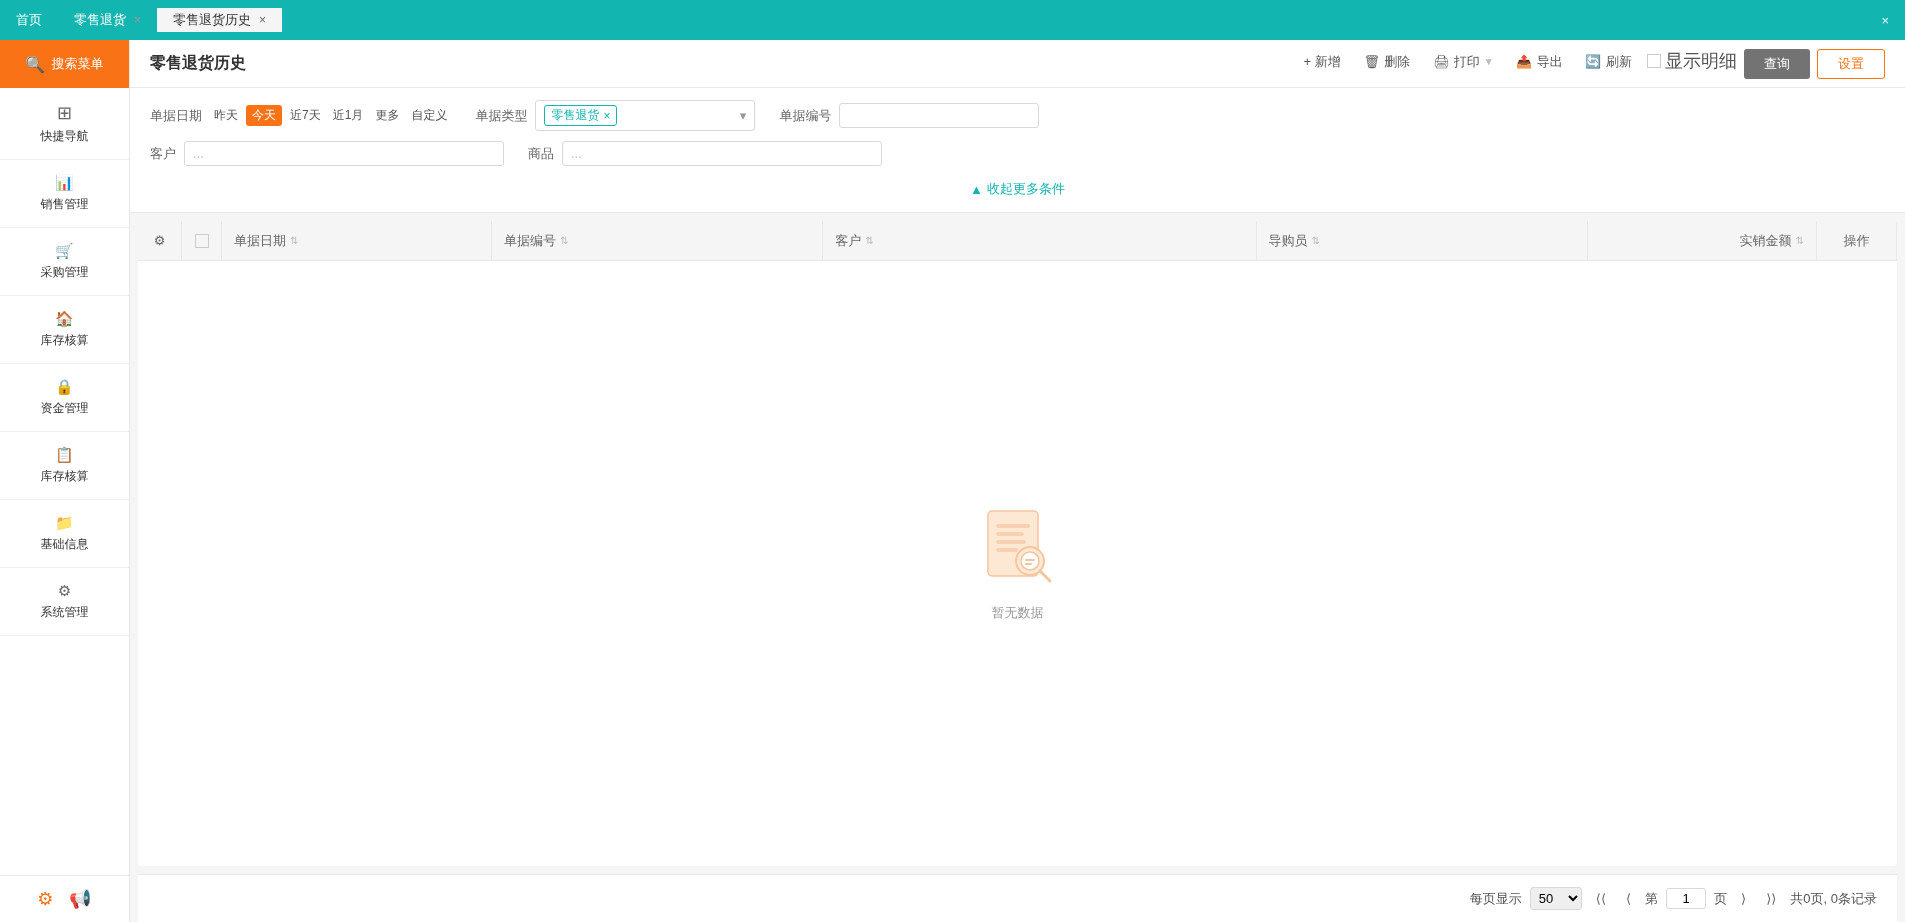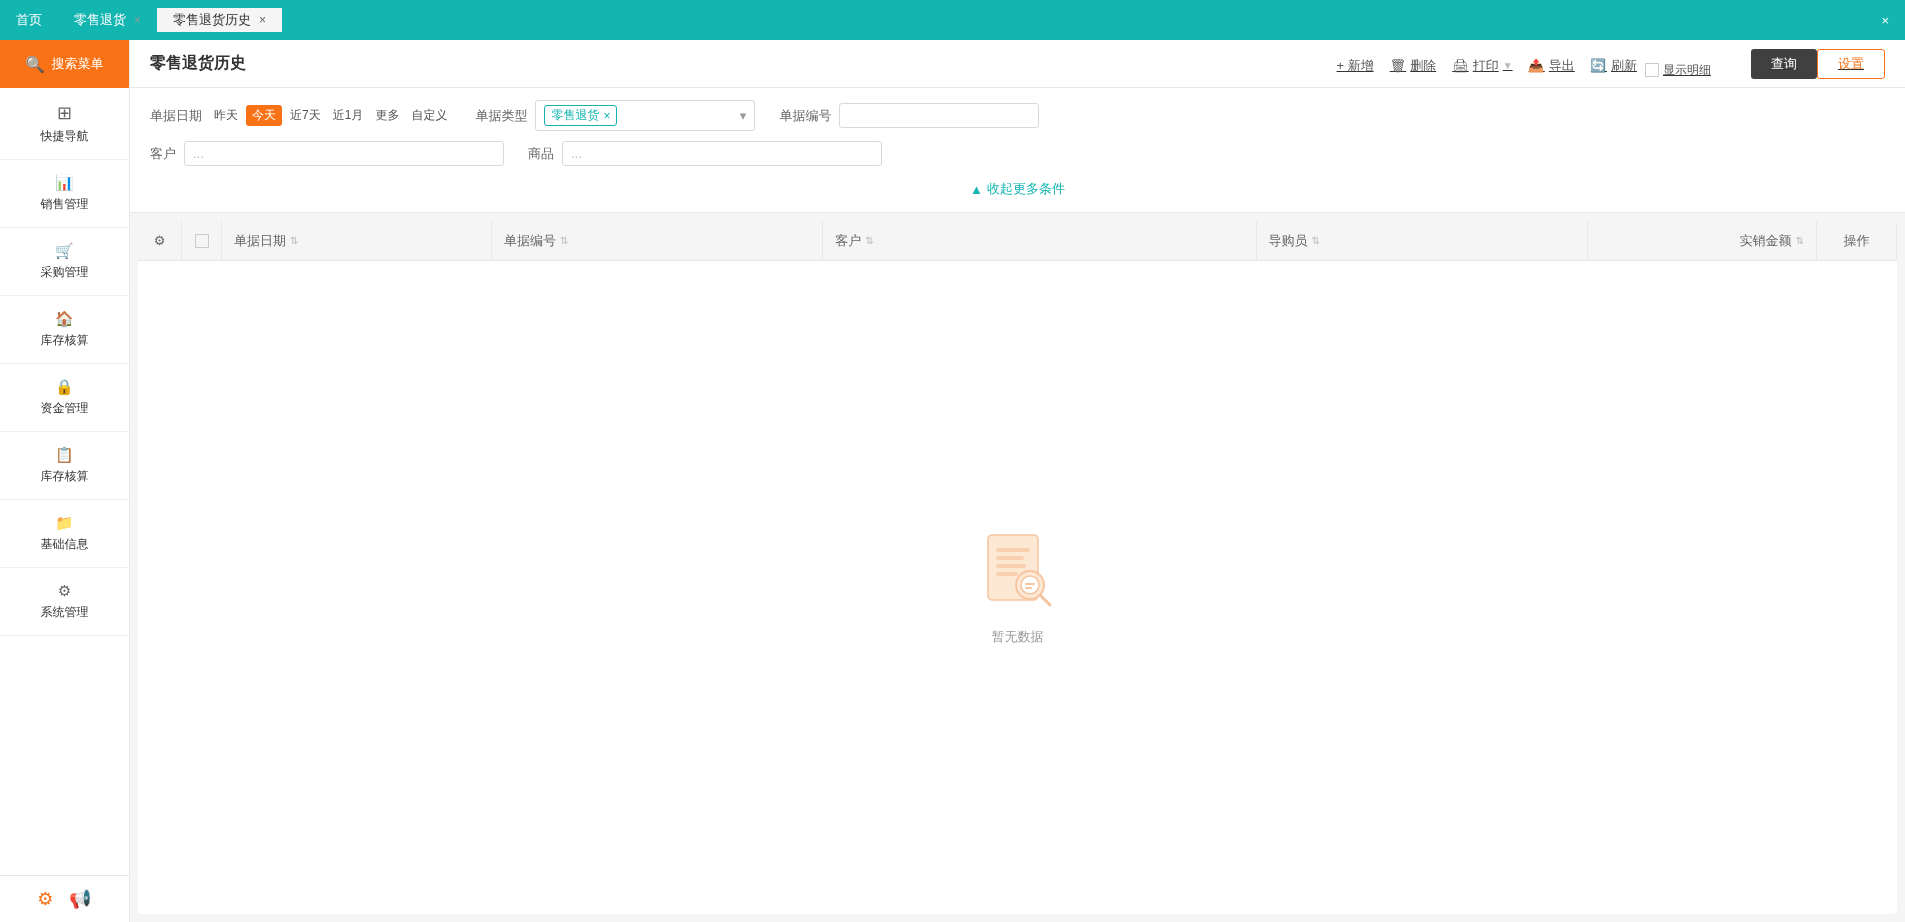--- a/index.html
+++ b/index.html
@@ -23,25 +23,25 @@
     .sidebar-item .icon { font-size: 18px; color: #666; }
     .sidebar-bottom { margin-top: auto; display: flex; align-items: center; justify-content: center; gap: 16px; padding: 12px; border-top: 1px solid #e8e8e8; }
     .sidebar-bottom span { font-size: 18px; cursor: pointer; color: #f97316; }
 
     
     .content { flex: 1; display: flex; flex-direction: column; overflow: hidden; background: #f5f5f5; }
 
     
     .page-header { background: #fff; padding: 0 20px; height: 48px; display: flex; align-items: center; justify-content: space-between; border-bottom: 1px solid #e8e8e8; flex-shrink: 0; }
     .page-title { font-size: 16px; font-weight: bold; color: #333; }
-    .page-actions { display: flex; align-items: flex-end; gap: 0; text-decoration: underline; }
+    .page-actions { display: flex; align-items: flex-start; gap: 7px; }
     .action-btn { display: flex; align-items: center; gap: 4px; cursor: pointer; color: #555; font-size: 13px; padding: 4px 8px; }
-    .btn-query { background: #404040; color: #fff; border: none; padding: 6px 20px; border-radius: 3px; cursor: pointer; font-size: 13px; margin-left: 40px; }
+    .btn-query { background: #737373; color: #fff; border: none; padding: 6px 20px; border-radius: 3px; cursor: pointer; font-size: 13px; }
     .btn-set { background: #fff; color: #f97316; border: 1px solid #f97316; padding: 5px 20px; border-radius: 3px; cursor: pointer; font-size: 13px; }
-    .show-detail { display: flex; align-items: center; gap: 4px; font-size: 12px; color: #555; cursor: pointer; }
+    .show-detail { display: flex; align-items: center; gap: 4px; font-size: 18px; color: #555; cursor: pointer; }
     .checkbox-sq { width: 14px; height: 14px; border: 1px solid #ccc; display: inline-block; }
 
     
     .filter-area { background: #fff; padding: 12px 20px 6px; border-bottom: 1px solid #e8e8e8; flex-shrink: 0; }
     .filter-row { display: flex; align-items: center; gap: 24px; margin-bottom: 10px; flex-wrap: wrap; }
     .filter-item { display: flex; align-items: center; gap: 8px; }
     .filter-label { color: #666; font-size: 13px; white-space: nowrap; }
     .date-filters { display: flex; align-items: center; gap: 4px; }
     .date-btn { cursor: pointer; color: #555; font-size: 12px; padding: 2px 4px; }
     .date-btn.active { background: #f97316; color: #fff; border-radius: 3px; padding: 2px 6px; }
@@ -279,15 +279,32 @@
           <circle cx="52" cy="55" r="9" fill="#fff" stroke="#f5c4a0" stroke-width="1.5"></circle>
           <line x1="62" y1="65" x2="72" y2="75" stroke="#f5c4a0" stroke-width="3" stroke-linecap="round"></line>
 
           <rect x="47" y="53" width="10" height="2" rx="1" fill="#f5c4a0"></rect>
           <rect x="47" y="57" width="7" height="2" rx="1" fill="#f5c4a0"></rect>
         </svg>
         <span class="empty-text">暂无数据</span>
       </div>
     </div>
 
+    <div class="pagination">
+      <span>每页显示</span>
+      <select>
+        <option>50</option>
+        <option>10</option>
+        <option>20</option>
+        <option>100</option>
+      </select>
+      <span class="page-nav">⟨⟨</span>
+      <span class="page-nav">⟨</span>
+      <span>第</span>
+      <input class="page-input" value="1" style="">
+      <span>页</span>
+      <span class="page-nav">⟩</span>
+      <span class="page-nav">⟩⟩</span>
+      <span>共0页, 0条记录</span>
+    </div>
 
   </div>
 </div>
 
 </body></html>

